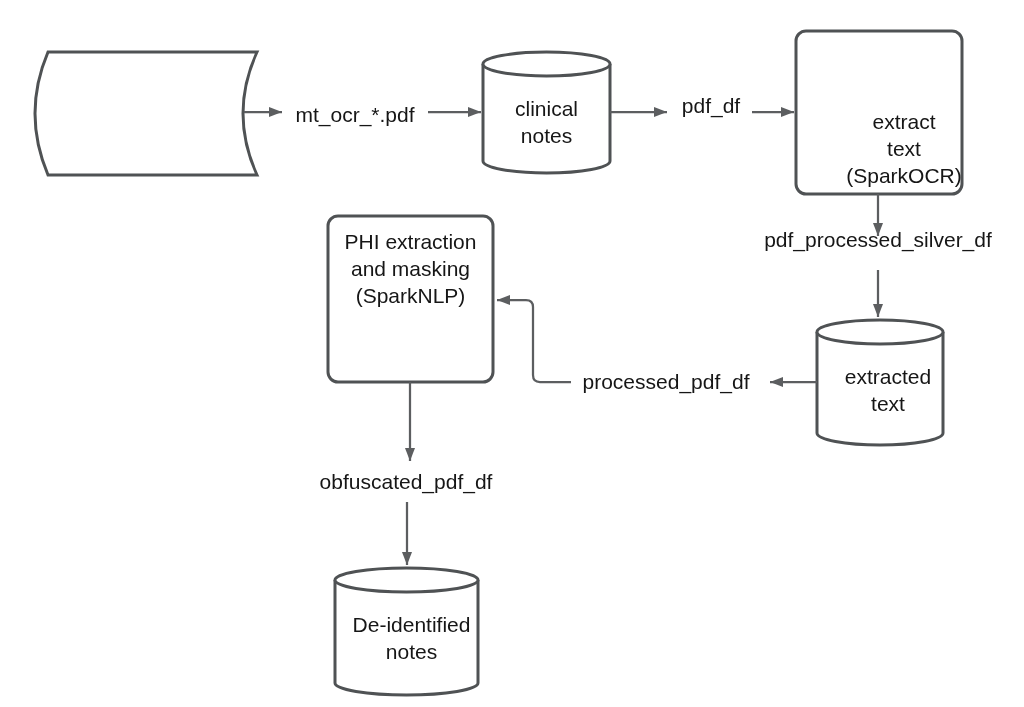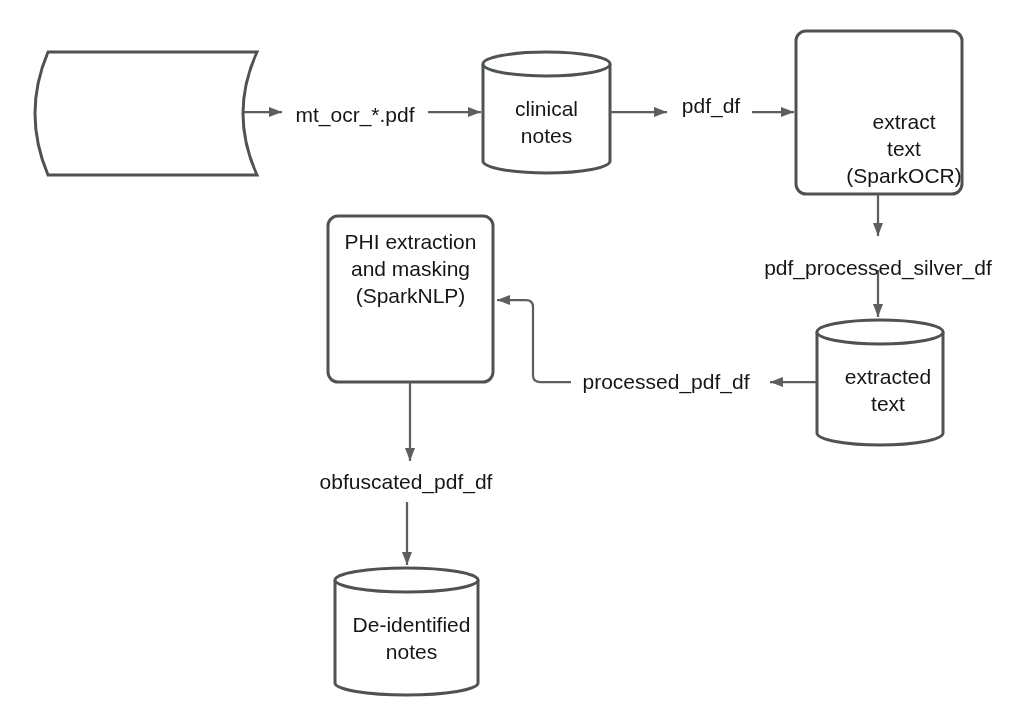--- a/index.html
+++ b/index.html
@@ -114,19 +114,19 @@
 and masking
 (SparkNLP)</div>
 
   <div class="node-label" style="left:335px; top:582px; width:143px; height:112px;padding-left:10px;">De-identified
 notes</div>
 
   <div class="edge-label" style="left:355px; top:115px;">mt_ocr_*.pdf</div>
 
   <div class="edge-label" style="left:711px; top:106px;">pdf_df</div>
 
-  <div class="edge-label" style="left:878px; top:268px;">pdf_processed_silver_df</div>
+  <div class="edge-label" style="left:878px; top:240px;">pdf_processed_silver_df</div>
 
   <div class="edge-label" style="left:406px; top:482px;">obfuscated_pdf_df</div>
 
   <div class="edge-label" style="left:666px; top:382px;">processed_pdf_df</div>
 
 </div>
 
 </body></html>

